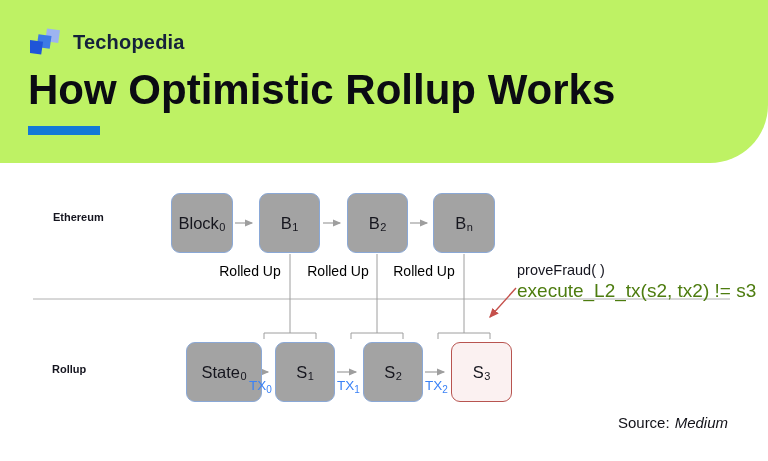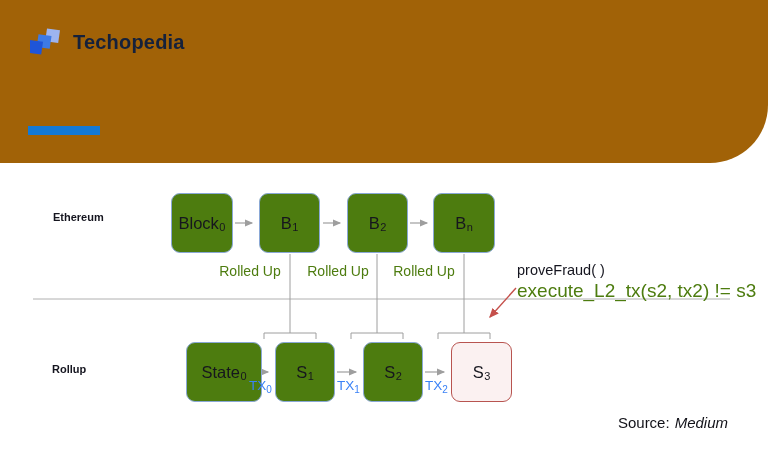--- a/index.html
+++ b/index.html
@@ -5,51 +5,51 @@
   html,body{margin:0;padding:0;}
   body{
     width:768px;height:461px;position:relative;overflow:hidden;
     background:#ffffff;
     font-family:"Liberation Sans","DejaVu Sans",sans-serif;
     color:#15151f;
   }
   
   .header{
     position:absolute;left:0;top:0;width:768px;height:163px;
-    background:#a16207;border-bottom-right-radius:58px;text-decoration:underline;
+    background:#bef264;border-bottom-right-radius:58px;text-decoration:underline;
   }
   .brand{position:absolute;left:30px;top:26px;display:flex;align-items:center;gap:9px;}
   .brand-logo{width:34px;height:33px;display:block;}
   .brand-name{font-size:20px;font-weight:700;color:#15213b;letter-spacing:.2px;}
   .title{
     position:absolute;left:28px;top:66px;
     font-size:42px;font-weight:800;color:#0b0b13;letter-spacing:0;
     white-space:nowrap;
   }
   .title-bar{position:absolute;left:28px;top:126px;width:72px;height:9px;background:#1379d6;}
   
   .row-label{position:absolute;font-size:11px;font-weight:700;color:#15151f;}
   .lbl-ethereum{left:53px;top:211px;}
   .lbl-rollup{left:52px;top:363px;text-align:right;}
   .nodebox{
     position:absolute;height:60px;border-radius:9px;
-    background:#4d7c0f;border:1.5px solid #8aa8d6;
+    background:#a3a3a3;border:1.5px solid #8aa8d6;
     display:flex;align-items:center;justify-content:center;
     font-size:16.5px;color:#16161e;box-sizing:border-box;
   }
   .nodebox .sub{font-size:11px;position:relative;bottom:-4px;margin-left:.5px;}
   .nb-block0{left:171px;top:193px;width:62px;}
   .nb-b1{left:259px;top:193px;width:61px;}
   .nb-b2{left:347px;top:193px;width:61px;}
   .nb-bn{left:433px;top:193px;width:62px;}
   .nb-state0{left:186px;top:342px;width:76px;}
   .nb-s1{left:275px;top:342px;width:60px;}
   .nb-s2{left:363px;top:342px;width:60px;}
   .nb-s3{left:451px;top:342px;width:61px;background:#fbf1f1;border-color:#b85450;}
-  .rolled{position:absolute;top:263px;width:80px;text-align:center;font-size:14px;color:#4d7c0f;}
+  .rolled{position:absolute;top:263px;width:80px;text-align:center;font-size:14px;color:#000000;}
   .rolled-1{left:210px;} .rolled-2{left:298px;} .rolled-3{left:384px;}
   .txlbl{position:absolute;top:378px;font-size:13.5px;color:#3b82f6;}
   .txlbl .sub{font-size:10px;position:relative;bottom:-3px;}
   .tx-0{left:249px;} .tx-1{left:337px;} .tx-2{left:425px;}
   .fraud-call{position:absolute;left:517px;top:262px;font-size:14.5px;color:#15151f;}
   .fraud-detail{position:absolute;left:517px;top:280px;font-size:19px;color:#4d7c0f;}
   .connector-layer{position:absolute;left:0;top:0;width:768px;height:461px;}
   
   .source{position:absolute;right:40px;top:414px;font-size:15px;color:#111118;}
   .source .src-label{font-weight:400;}
@@ -62,20 +62,21 @@
   <div class="brand">
     <svg class="brand-logo" viewBox="0 0 34 33" xmlns="http://www.w3.org/2000/svg">
       <g>
         <rect x="17" y="0" width="13" height="13" transform="skewY(8) skewX(-8)" fill="#9db4f0"></rect>
         <rect x="9.5" y="7" width="13" height="13" transform="skewY(8) skewX(-8)" fill="#3d7ae5"></rect>
         <rect x="2" y="14" width="13" height="13" transform="skewY(8) skewX(-8)" fill="#1f55d8"></rect>
       </g>
     </svg>
     <span class="brand-name">Techopedia</span>
   </div>
+  <div class="title">How Optimistic Rollup Works</div>
   <div class="title-bar"></div>
 </div>
 
 <svg class="connector-layer" viewBox="0 0 768 461" xmlns="http://www.w3.org/2000/svg">
   <defs>
     <marker id="arr-gray" markerWidth="8" markerHeight="8" refX="6" refY="3" orient="auto">
       <path d="M0,0 L7,3 L0,6 Z" fill="#9e9e9e"></path>
     </marker>
     <marker id="arr-red" markerWidth="8" markerHeight="8" refX="6" refY="3" orient="auto">
       <path d="M0,0 L7,3 L0,6 Z" fill="#c5504b"></path>

